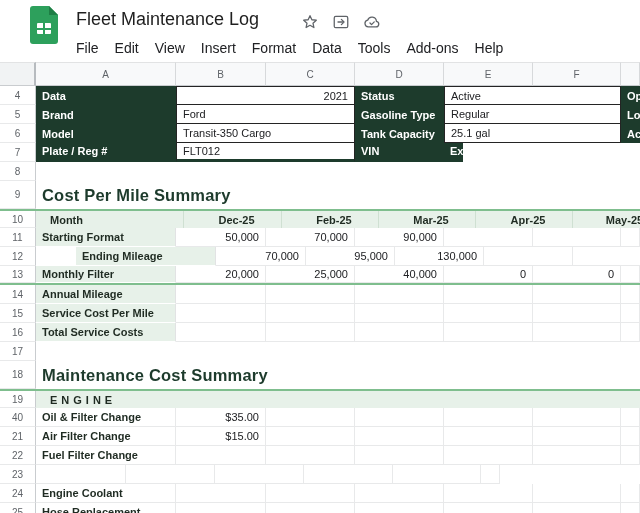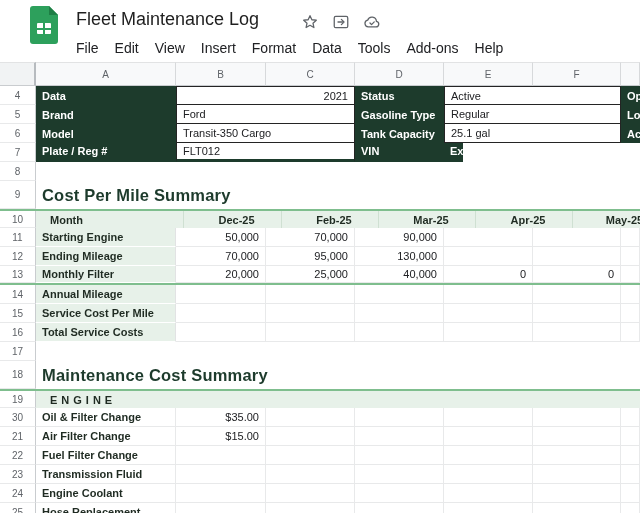--- a/index.html
+++ b/index.html
@@ -150,31 +150,31 @@
         <div class="cell bandcell" style="width: 140px; flex: 0 0 140px;">Month</div>
         <div class="cell bandcell center" style="width: 90px; flex: 0 0 90px;">Dec-25</div>
         <div class="cell bandcell center" style="width: 89px; flex: 0 0 89px;">Feb-25</div>
         <div class="cell bandcell center" style="width: 89px; flex: 0 0 89px;">Mar-25</div>
         <div class="cell bandcell center" style="width: 89px; flex: 0 0 89px;">Apr-25</div>
         <div class="cell bandcell center" style="width: 88px; flex: 0 0 88px;">May-25</div>
         <div class="cell bandcell" style="width: 19px; flex: 0 0 19px;"></div>
       </div>
       <div class="row data">
         <div class="gut">11</div>
-        <div class="cell glabel" style="width: 140px; flex: 0 0 140px;">Starting Engine</div>
+        <div class="cell glabel" style="width: 140px; flex: 0 0 140px;">Starting Format</div>
         <div class="cell gcell num" style="width: 90px; flex: 0 0 90px;">50,000</div>
         <div class="cell gcell num" style="width: 89px; flex: 0 0 89px;">70,000</div>
         <div class="cell gcell num" style="width: 89px; flex: 0 0 89px;">90,000</div>
         <div class="cell gcell" style="width: 89px; flex: 0 0 89px;"></div>
         <div class="cell gcell" style="width: 88px; flex: 0 0 88px;"></div>
         <div class="cell gcell" style="width: 19px; flex: 0 0 19px;"></div>
       </div>
       <div class="row data">
         <div class="gut">12</div>
-        <div class="cell glabel" style="width: 140px; flex: 0 0 140px;">Ending Mileage</div>
+        <div class="cell glabel" style="width: 140px; flex: 0 0 140px; margin-left: 40px;">Ending Mileage</div>
         <div class="cell gcell num" style="width: 90px; flex: 0 0 90px;">70,000</div>
         <div class="cell gcell num" style="width: 89px; flex: 0 0 89px;">95,000</div>
         <div class="cell gcell num" style="width: 89px; flex: 0 0 89px;">130,000</div>
         <div class="cell gcell" style="width: 89px; flex: 0 0 89px;"></div>
         <div class="cell gcell" style="width: 88px; flex: 0 0 88px;"></div>
         <div class="cell gcell" style="width: 19px; flex: 0 0 19px;"></div>
       </div>
       <div class="row data bb-green">
         <div class="gut">13</div>
         <div class="cell glabel" style="width: 140px; flex: 0 0 140px;">Monthly Filter</div>
@@ -221,21 +221,21 @@
       </div>
       <div class="row section tall">
         <div class="gut">18</div>
         <div class="cell" style="width: 604px; flex: 0 0 604px;">Maintenance Cost Summary</div>
       </div>
       <div class="row band">
         <div class="gut">19</div>
         <div class="cell bandcell engine" style="width: 604px; flex: 0 0 604px;">ENGINE</div>
       </div>
       <div class="row data">
-        <div class="gut">30</div>
+        <div class="gut">40</div>
         <div class="cell wlabel" style="width: 140px; flex: 0 0 140px;">Oil &amp; Filter Change</div>
         <div class="cell gcell num" style="width: 90px; flex: 0 0 90px;">$35.00</div>
         <div class="cell gcell" style="width: 89px; flex: 0 0 89px;"></div>
         <div class="cell gcell" style="width: 89px; flex: 0 0 89px;"></div>
         <div class="cell gcell" style="width: 89px; flex: 0 0 89px;"></div>
         <div class="cell gcell" style="width: 88px; flex: 0 0 88px;"></div>
         <div class="cell gcell" style="width: 19px; flex: 0 0 19px;"></div>
       </div>
       <div class="row data">
         <div class="gut">21</div>
@@ -252,21 +252,20 @@
         <div class="cell wlabel" style="width: 140px; flex: 0 0 140px;">Fuel Filter Change</div>
         <div class="cell gcell" style="width: 90px; flex: 0 0 90px;"></div>
         <div class="cell gcell" style="width: 89px; flex: 0 0 89px;"></div>
         <div class="cell gcell" style="width: 89px; flex: 0 0 89px;"></div>
         <div class="cell gcell" style="width: 89px; flex: 0 0 89px;"></div>
         <div class="cell gcell" style="width: 88px; flex: 0 0 88px;"></div>
         <div class="cell gcell" style="width: 19px; flex: 0 0 19px;"></div>
       </div>
       <div class="row data">
         <div class="gut">23</div>
-        <div class="cell wlabel" style="width: 140px; flex: 0 0 140px;">Transmission Fluid</div>
         <div class="cell gcell" style="width: 90px; flex: 0 0 90px;"></div>
         <div class="cell gcell" style="width: 89px; flex: 0 0 89px;"></div>
         <div class="cell gcell" style="width: 89px; flex: 0 0 89px;"></div>
         <div class="cell gcell" style="width: 89px; flex: 0 0 89px;"></div>
         <div class="cell gcell" style="width: 88px; flex: 0 0 88px;"></div>
         <div class="cell gcell" style="width: 19px; flex: 0 0 19px;"></div>
       </div>
       <div class="row data">
         <div class="gut">24</div>
         <div class="cell wlabel" style="width: 140px; flex: 0 0 140px;">Engine Coolant</div>

